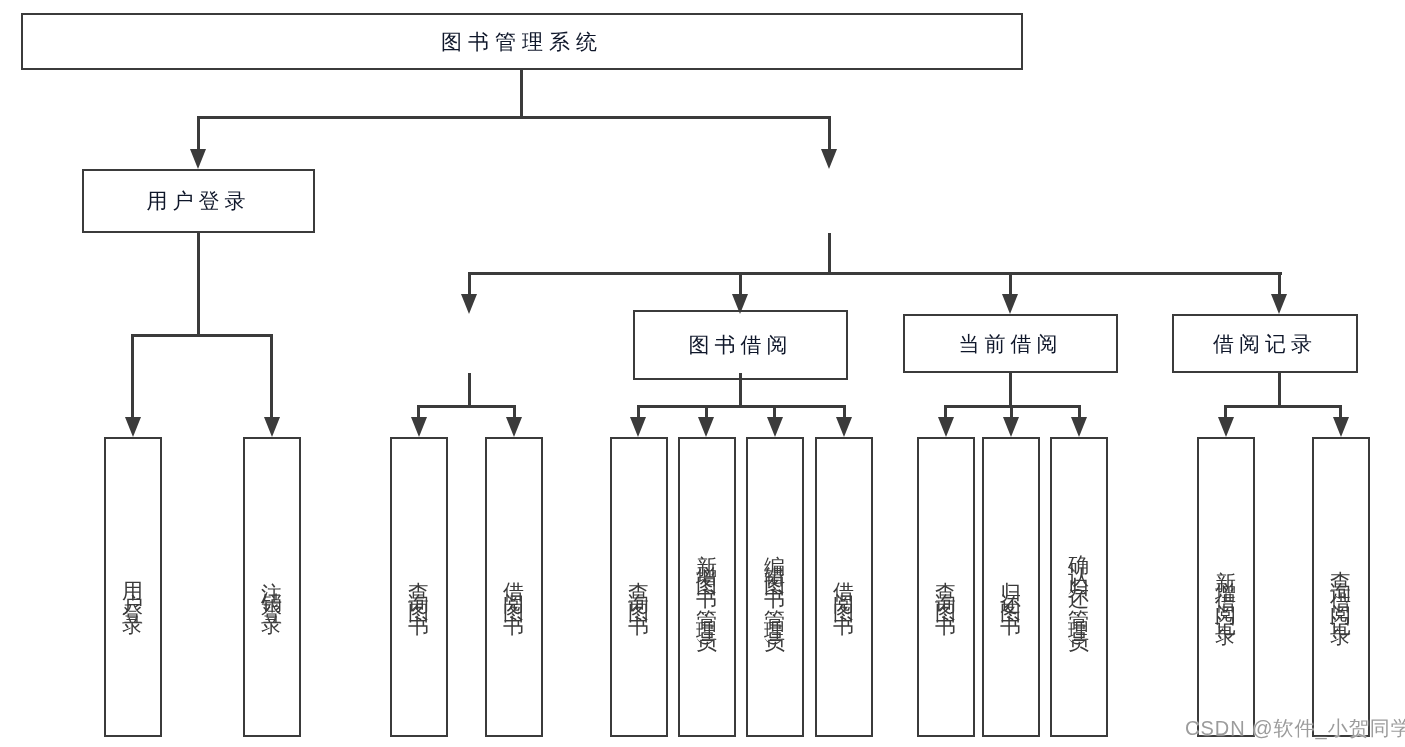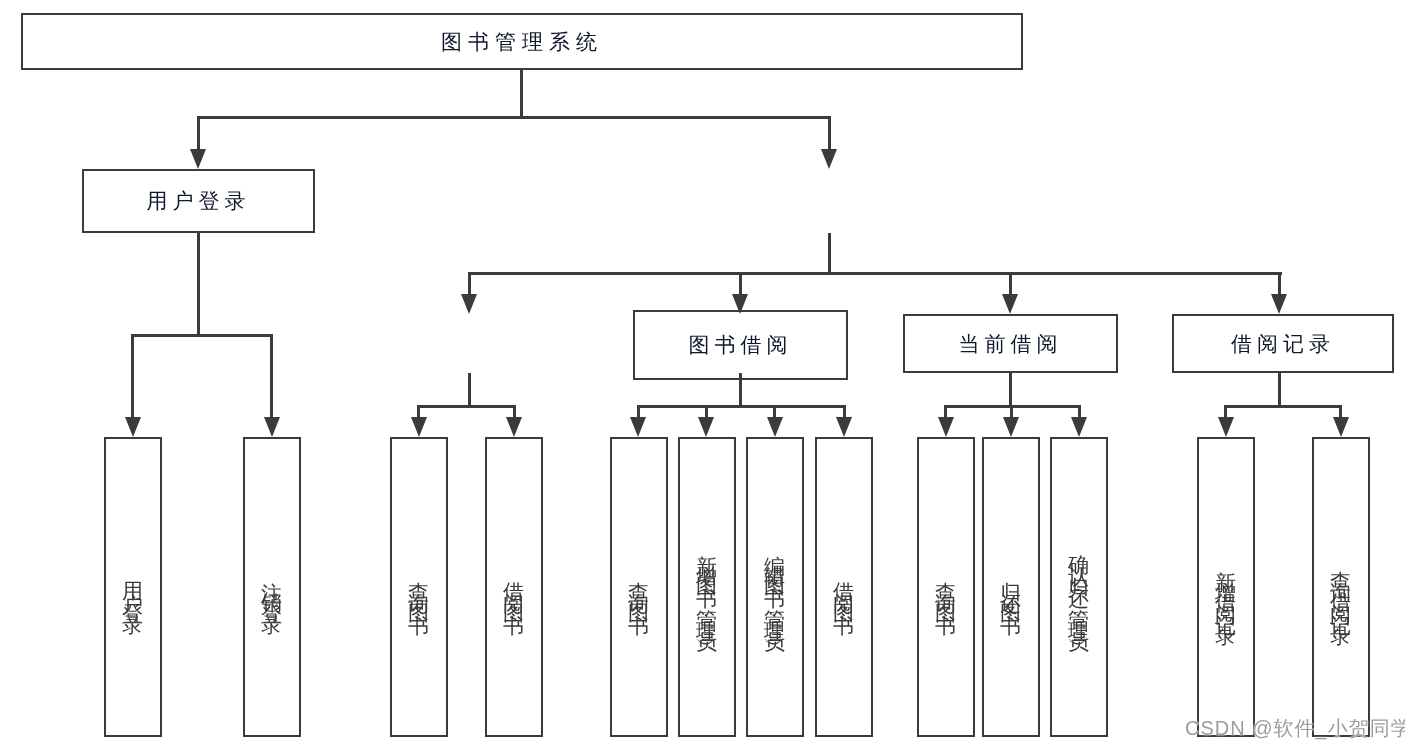--- a/index.html
+++ b/index.html
@@ -76,21 +76,21 @@
 
 
   <div class="box hbox" style="left:633px; top:310px; width:215px; height:70px;">
     <span>图书借阅</span>
   </div>
 
   <div class="box hbox" style="left:903px; top:314px; width:215px; height:59px;">
     <span>当前借阅</span>
   </div>
 
-  <div class="box hbox" style="left:1172px; top:314px; width:222px; height:59px;">
+  <div class="box hbox" style="left:1172px; top:314px; width:186px; height:59px;">
     <span>借阅记录</span>
   </div>
 
   <div class="box leaf" style="left:104px;">
     <span>用户登录</span>
   </div>
   <div class="box leaf" style="left:243px;">
     <span>注销登录</span>
   </div>
 

